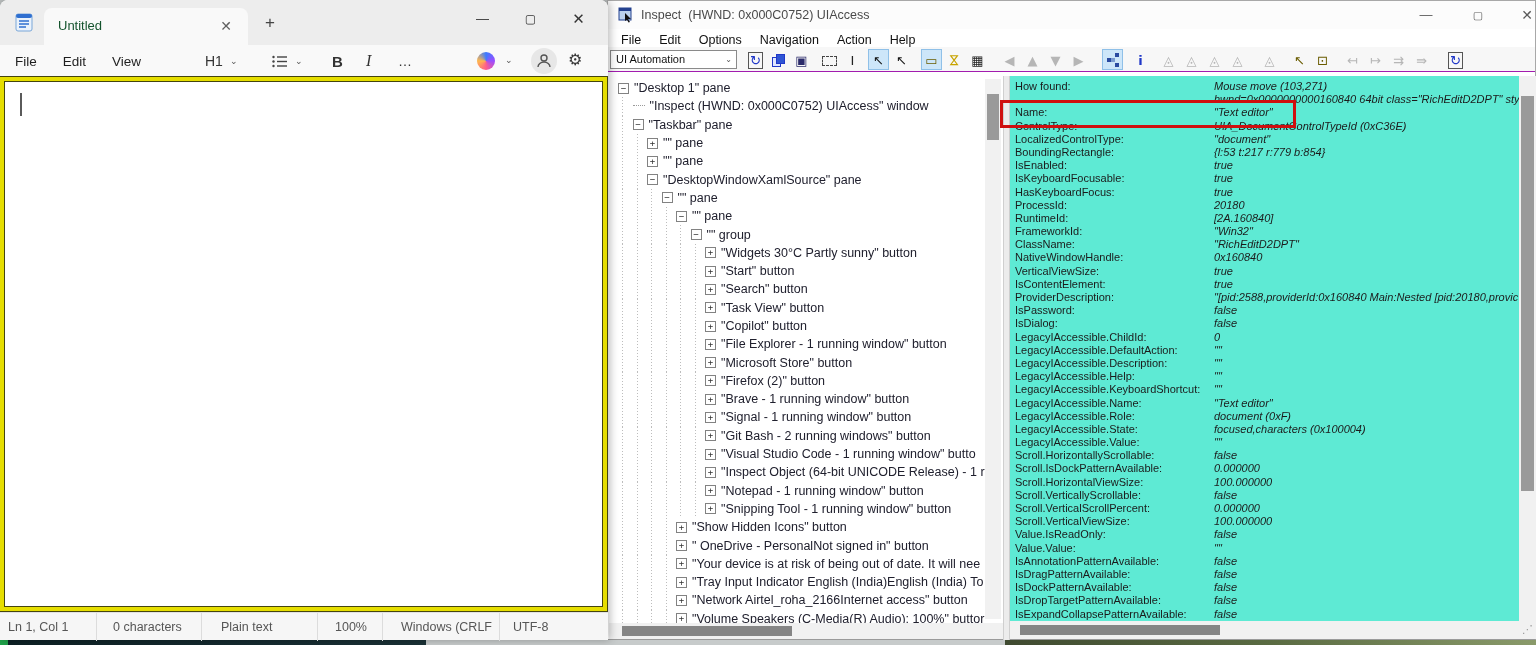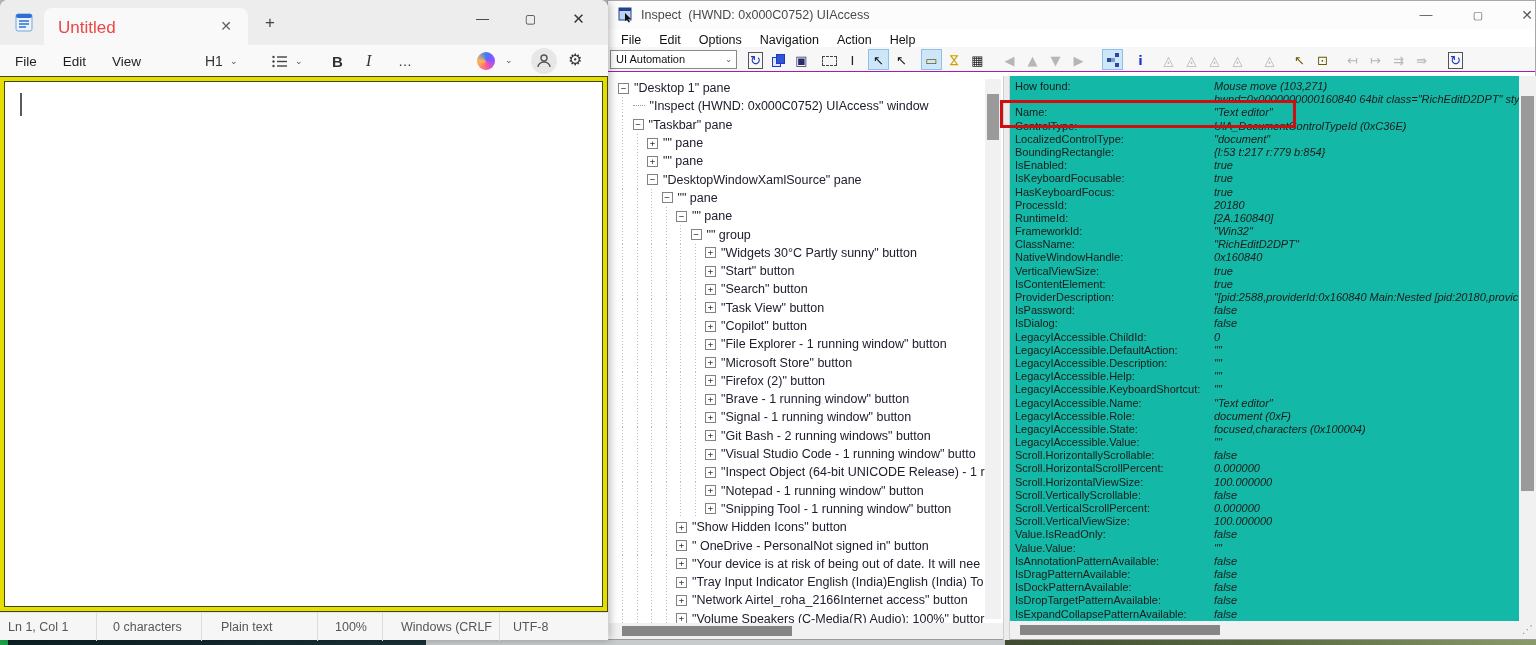--- a/index.html
+++ b/index.html
@@ -12,21 +12,21 @@
   .desk-strip .d1{position:absolute;left:0;top:0;width:8px;height:7px;background:#1fa24a;}
   .desk-strip .d2{position:absolute;left:8px;top:0;width:418px;height:7px;background:linear-gradient(to right,#0d2125,#1a3136);}
   .desk-strip .d3{position:absolute;left:1005px;top:0;width:531px;height:7px;background:linear-gradient(to right,#3f4a30,#5a6b42,#8a9a6a);}
 
   
   .np{position:absolute;left:0;top:0;width:608px;height:640px;background:#f9f9f9;
       border-radius:8px 8px 0 0;box-shadow:2px 0 8px rgba(0,0,0,.28);z-index:2;}
   .np-title{position:absolute;left:0;top:0;width:100%;height:45px;background:#ededed;border-radius:8px 8px 0 0;}
   .np-appicon{position:absolute;left:13px;top:11px;width:22px;height:22px;}
   .np-tab{position:absolute;left:44px;top:8px;width:204px;height:37px;background:#f9f9f9;border-radius:8px 8px 0 0;}
-  .np-tab-label{position:absolute;left:14px;top:10px;font-size:17px;color:#ef4444;}
+  .np-tab-label{position:absolute;left:14px;top:10px;font-size:13px;color:#14532d;}
   .np-tab-close{position:absolute;right:12px;top:8px;width:20px;height:20px;text-align:center;line-height:20px;font-size:14px;color:#5f5f5f;}
   .np-newtab{position:absolute;left:258px;top:11px;width:24px;height:24px;text-align:center;line-height:24px;font-size:17px;color:#444;}
   .np-ctrl{position:absolute;top:0;width:47px;height:38px;text-align:center;line-height:38px;font-size:13px;color:#333;}
   .np-min{left:459px}.np-max{left:507px;font-size:12px}.np-close{left:555px;font-size:15px}
   .np-menubar{position:absolute;left:0;top:45px;width:100%;height:32px;background:#f9f9f9;}
   #np-menus{position:absolute;left:2px;top:0;height:32px;display:flex;align-items:center;}
   .np-menu{padding:0 13px;font-size:13.5px;color:#1f1f1f;}
   .np-fmt{position:absolute;top:0;height:32px;display:flex;align-items:center;font-size:14px;color:#333;}
   .np-h1{left:205px}.np-list{left:272px}.np-b{left:332px}.np-i{left:366px}.np-more{left:398px}
   .chev{font-size:9px;color:#555;margin-left:7px;}
@@ -89,21 +89,21 @@
   .tree-vscroll{position:absolute;left:377px;top:78px;width:16px;height:540px;background:#f1f1f1;}
   .tree-vthumb{position:absolute;left:2px;top:15px;width:12px;height:46px;background:#9a9a9a;}
   .tree-hscroll{position:absolute;left:1px;top:622px;width:394px;height:16px;background:#f1f1f1;}
   .tree-hthumb{position:absolute;left:13px;top:3px;width:170px;height:10px;background:#858585;}
 
   
   .splitter{position:absolute;left:395px;top:75px;width:7px;height:564px;background:#ececec;
        border-left:1px solid #cfcfcf;border-right:1px solid #cfcfcf;box-sizing:border-box;}
 
   
-  .props-pane{position:absolute;left:402px;top:75px;width:509px;height:545px;background:#14b8a6;overflow:hidden;padding-top:4px;box-sizing:border-box;}
+  .props-pane{position:absolute;left:402px;top:75px;width:509px;height:545px;background:#5eead4;overflow:hidden;padding-top:4px;box-sizing:border-box;}
   .prow{height:13.2px;line-height:13.2px;font-size:11px;color:#1b1b1b;white-space:nowrap;display:flex;}
   .plabel{flex:0 0 199px;padding-left:5px;overflow:hidden;}
   .pvalue{flex:1;overflow:hidden;font-style:italic;}
   .props-vscroll{position:absolute;left:911px;top:75px;width:17px;height:545px;background:#f1f1f1;}
   .props-vthumb{position:absolute;left:2px;top:20px;width:13px;height:395px;background:#9a9a9a;}
   .props-hscroll{position:absolute;left:402px;top:620px;width:509px;height:18px;background:#f1f1f1;}
   .props-hthumb{position:absolute;left:10px;top:4px;width:200px;height:10px;background:#858585;}
   .grip{position:absolute;left:911px;top:620px;width:17px;height:18px;background:#f1f1f1;
        color:#9a9a9a;font-size:11px;line-height:18px;text-align:center;font-family:"DejaVu Sans",sans-serif;}
   .red-box{position:absolute;left:392px;top:99px;width:290px;height:22px;border:3px solid #cf0f0f;z-index:6;}
@@ -623,21 +623,21 @@
       </div>
       <div class="prow">
         <span class="plabel">LegacyIAccessible.Value:</span>
         <span class="pvalue">""</span>
       </div>
       <div class="prow">
         <span class="plabel">Scroll.HorizontallyScrollable:</span>
         <span class="pvalue">false</span>
       </div>
       <div class="prow">
-        <span class="plabel">Scroll.HorizontalScrollPercent:</span>
+        <span class="plabel">Scroll.IsDockPatternAvailable:</span>
         <span class="pvalue">0.000000</span>
       </div>
       <div class="prow">
         <span class="plabel">Scroll.HorizontalViewSize:</span>
         <span class="pvalue">100.000000</span>
       </div>
       <div class="prow">
         <span class="plabel">Scroll.VerticallyScrollable:</span>
         <span class="pvalue">false</span>
       </div>

